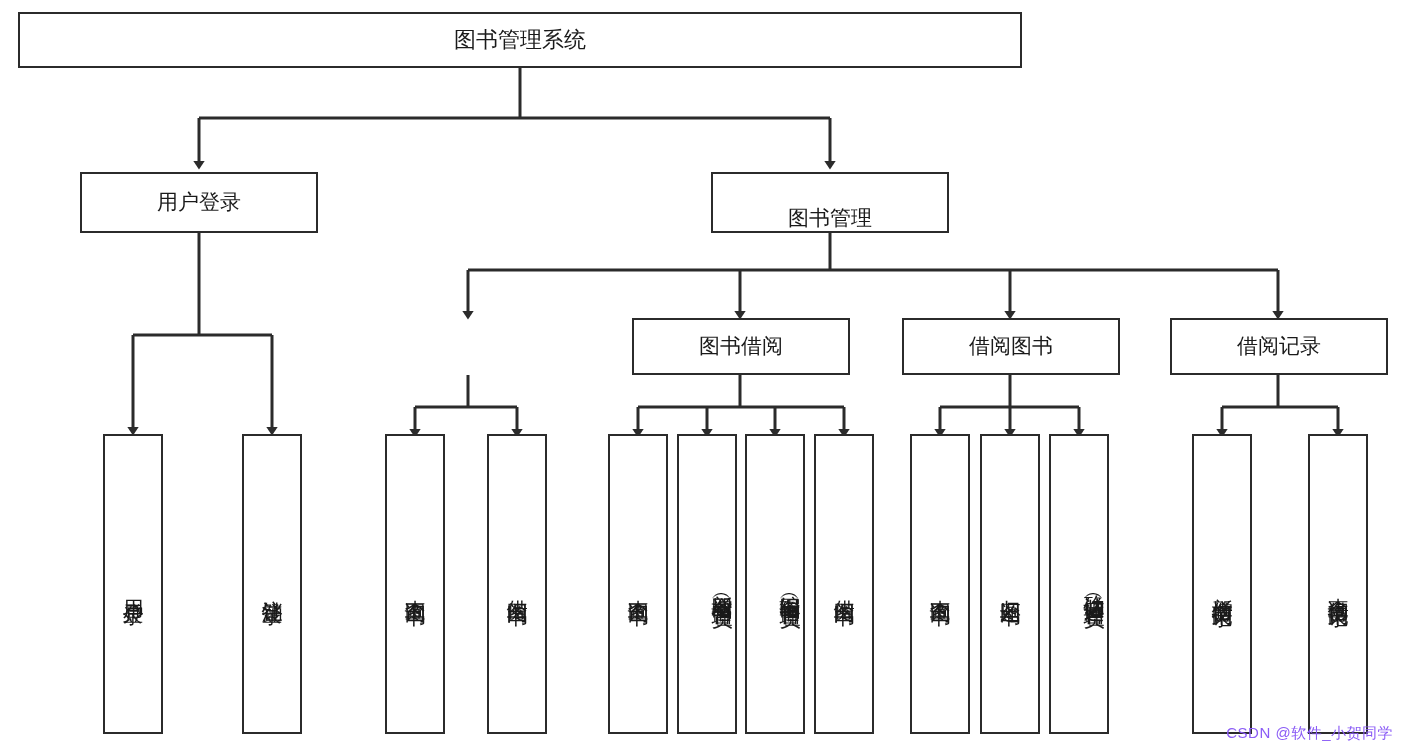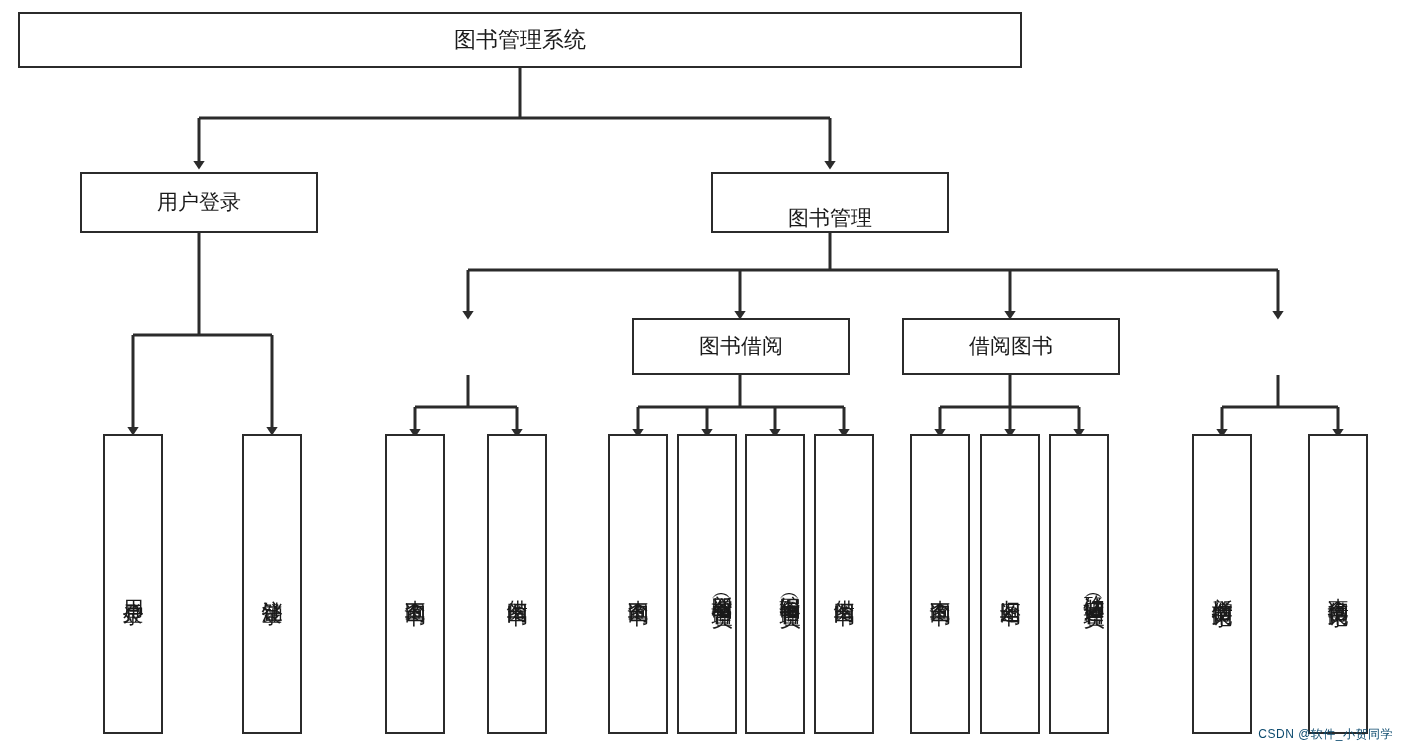--- a/index.html
+++ b/index.html
@@ -56,22 +56,22 @@
     align-items: center;
   }
   .node-label {
     display: block;
     white-space: pre-line;
   }
   .watermark {
     position: absolute;
     right: 12px;
     bottom: 4px;
-    font-size: 12px;
-    color: #0c4a6e;
+    font-size: 15px;
+    color: #8b5cf6;
     letter-spacing: 0.5px;
     white-space: nowrap;
   }
 </style>
 </head>
 <body>
 
 <div id="canvas">
 
   <svg class="connectors" viewBox="0 0 1405 747" xmlns="http://www.w3.org/2000/svg">
@@ -135,20 +135,23 @@
   <div class="node level2" style="left:711px; top:172px; width:238px; height:61px;align-items:flex-end;">
     <span class="node-label">图书管理</span>
   </div>
 
   <div class="node level2" style="left:632px; top:318px; width:218px; height:57px;">
     <span class="node-label">图书借阅</span>
   </div>
   <div class="node level2" style="left:902px; top:318px; width:218px; height:57px;">
     <span class="node-label">借阅图书</span>
   </div>
+  <div class="node level2" style="left:1170px; top:318px; width:218px; height:57px;">
+    <span class="node-label">借阅记录</span>
+  </div>
 
   <div class="node leaf mid" style="left:103px; top:434px; width:60px; height:300px;">
     <span class="node-label">用户登录</span>
   </div>
   <div class="node leaf mid" style="left:242px; top:434px; width:60px; height:300px;">
     <span class="node-label">注销登录</span>
   </div>
 
   <div class="node leaf mid" style="left:385px; top:434px; width:60px; height:300px;">
     <span class="node-label">查询图书</span>

